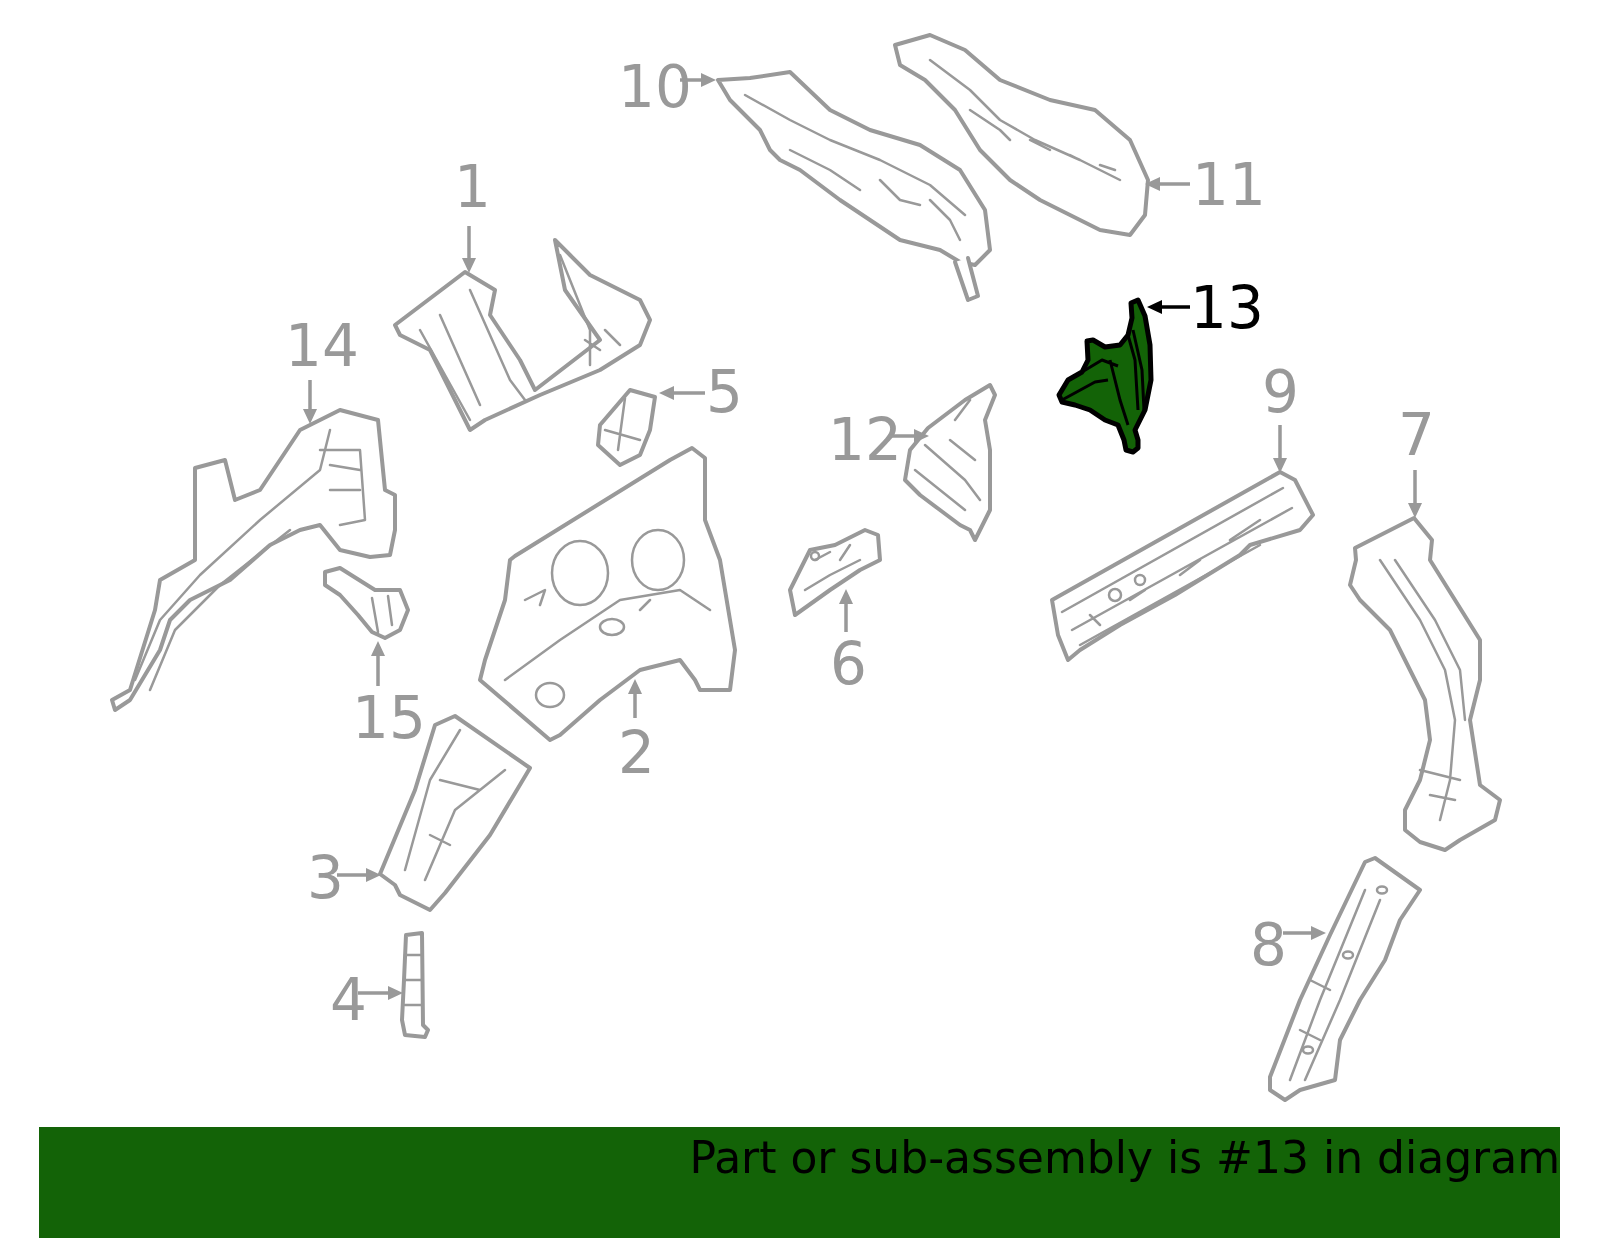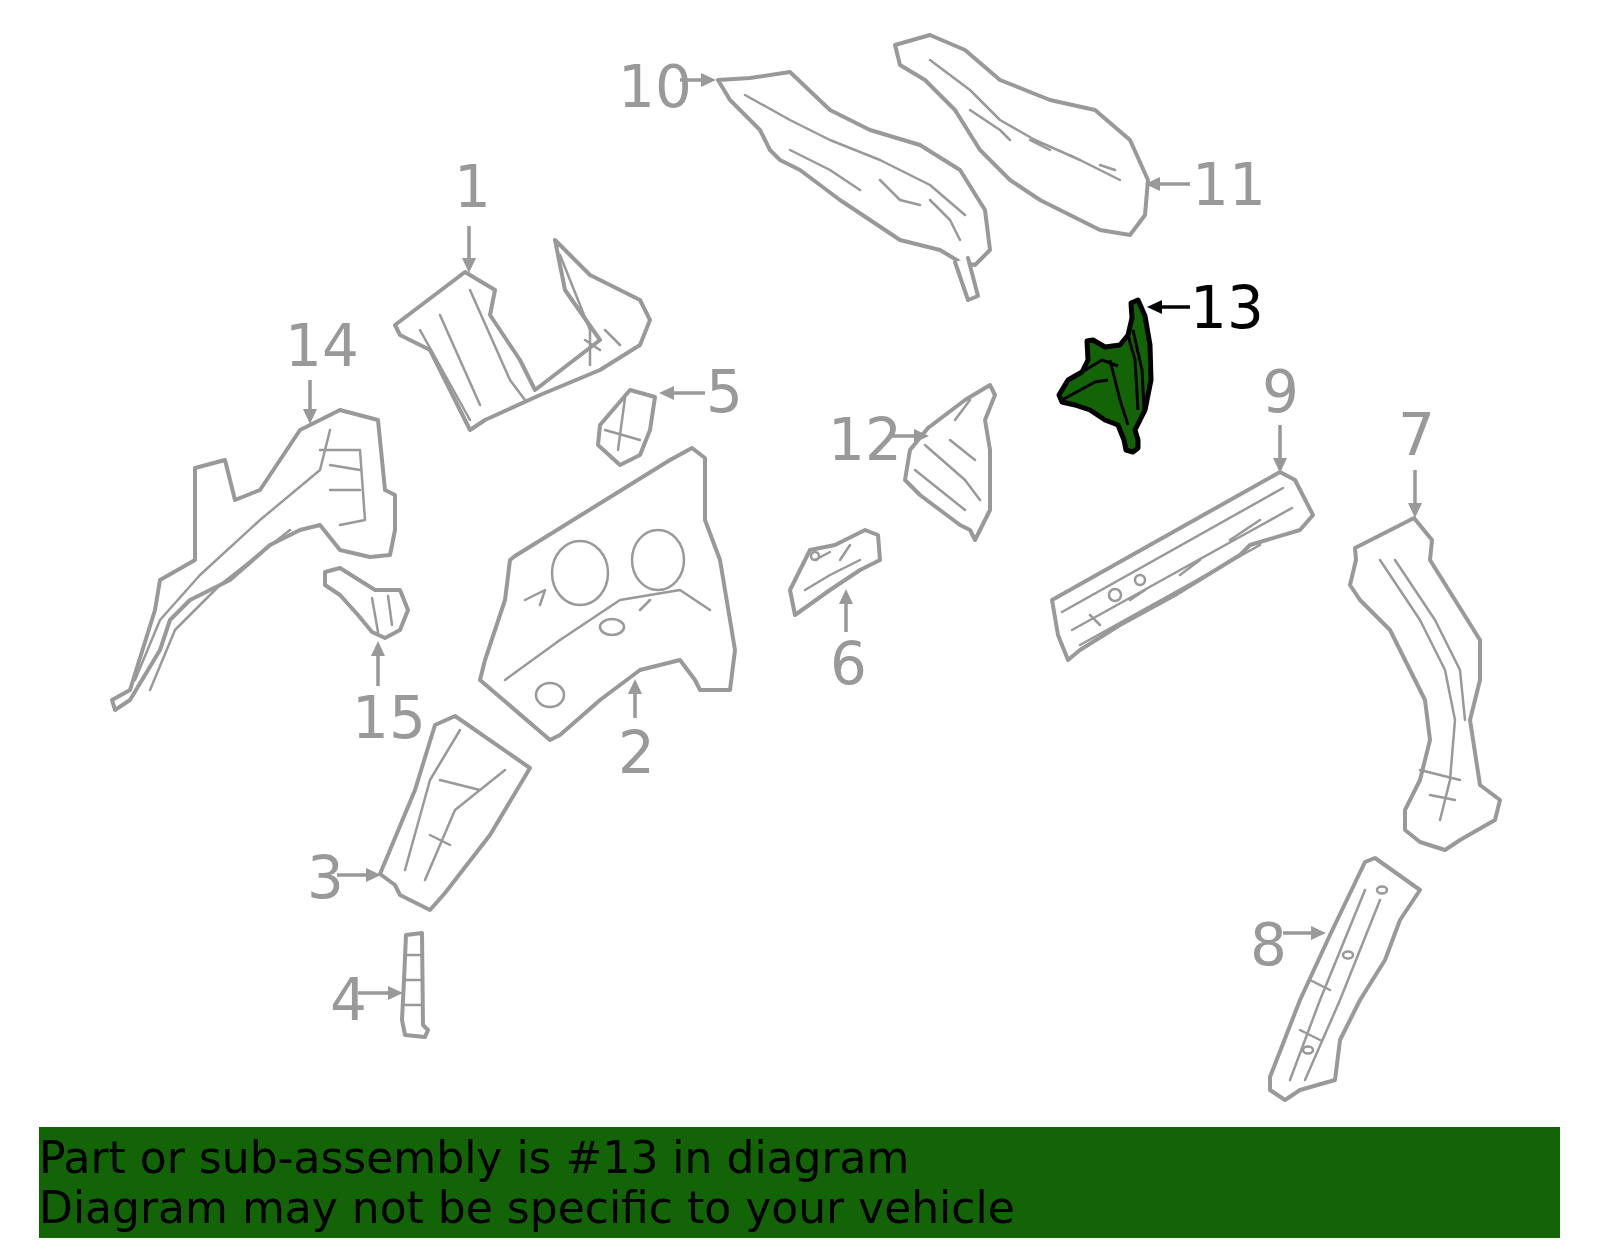--- a/index.html
+++ b/index.html
@@ -10,21 +10,21 @@
   .detail { fill: none; stroke: #999999; stroke-width: 2.5; stroke-linejoin: round; stroke-linecap: round; }
   .hl { fill: #136307; stroke: #000000; stroke-width: 5; stroke-linejoin: round; }
   .hl-detail { fill: none; stroke: #000000; stroke-width: 3; stroke-linejoin: round; }
   .leader { stroke: #999999; stroke-width: 3.5; fill: none; }
   .arrowhead { fill: #999999; }
   .leader-hl { stroke: #000000; stroke-width: 3.5; fill: none; }
   .arrowhead-hl { fill: #000000; }
   .callout { font-family: "DejaVu Sans", sans-serif; font-size: 58px; fill: #999999; }
   .callout-hl { fill: #000000; }
   #banner { position: absolute; left: 39px; top: 1127px; width: 1521px; height: 111px;
-            background: #136307; color: #000000; text-align: left;
+            background: #136307; color: #000000; text-align: right;
             font-family: "DejaVu Sans", sans-serif; font-size: 44px; line-height: 50px;
             padding-top: 6px; box-sizing: border-box; }
   #banner div { white-space: nowrap; }
 </style>
 </head>
 <body>
 
 <svg id="diagram" viewBox="0 0 1600 1249" xmlns="http://www.w3.org/2000/svg">
 
   <g>
@@ -185,14 +185,13 @@
   </g>
   <g>
     <text class="callout" x="352" y="738">15</text>
     <path class="leader" d="M378,686 L378,652"></path>
     <polygon class="arrowhead" points="371,656 385,656 378,641"></polygon>
   </g>
 </svg>
 
 <div id="banner">
   <div>Part or sub-assembly is #13 in diagram</div>
-  <div>Diagram may not be specific to your vehicle</div>
 </div>
 
 </body></html>

